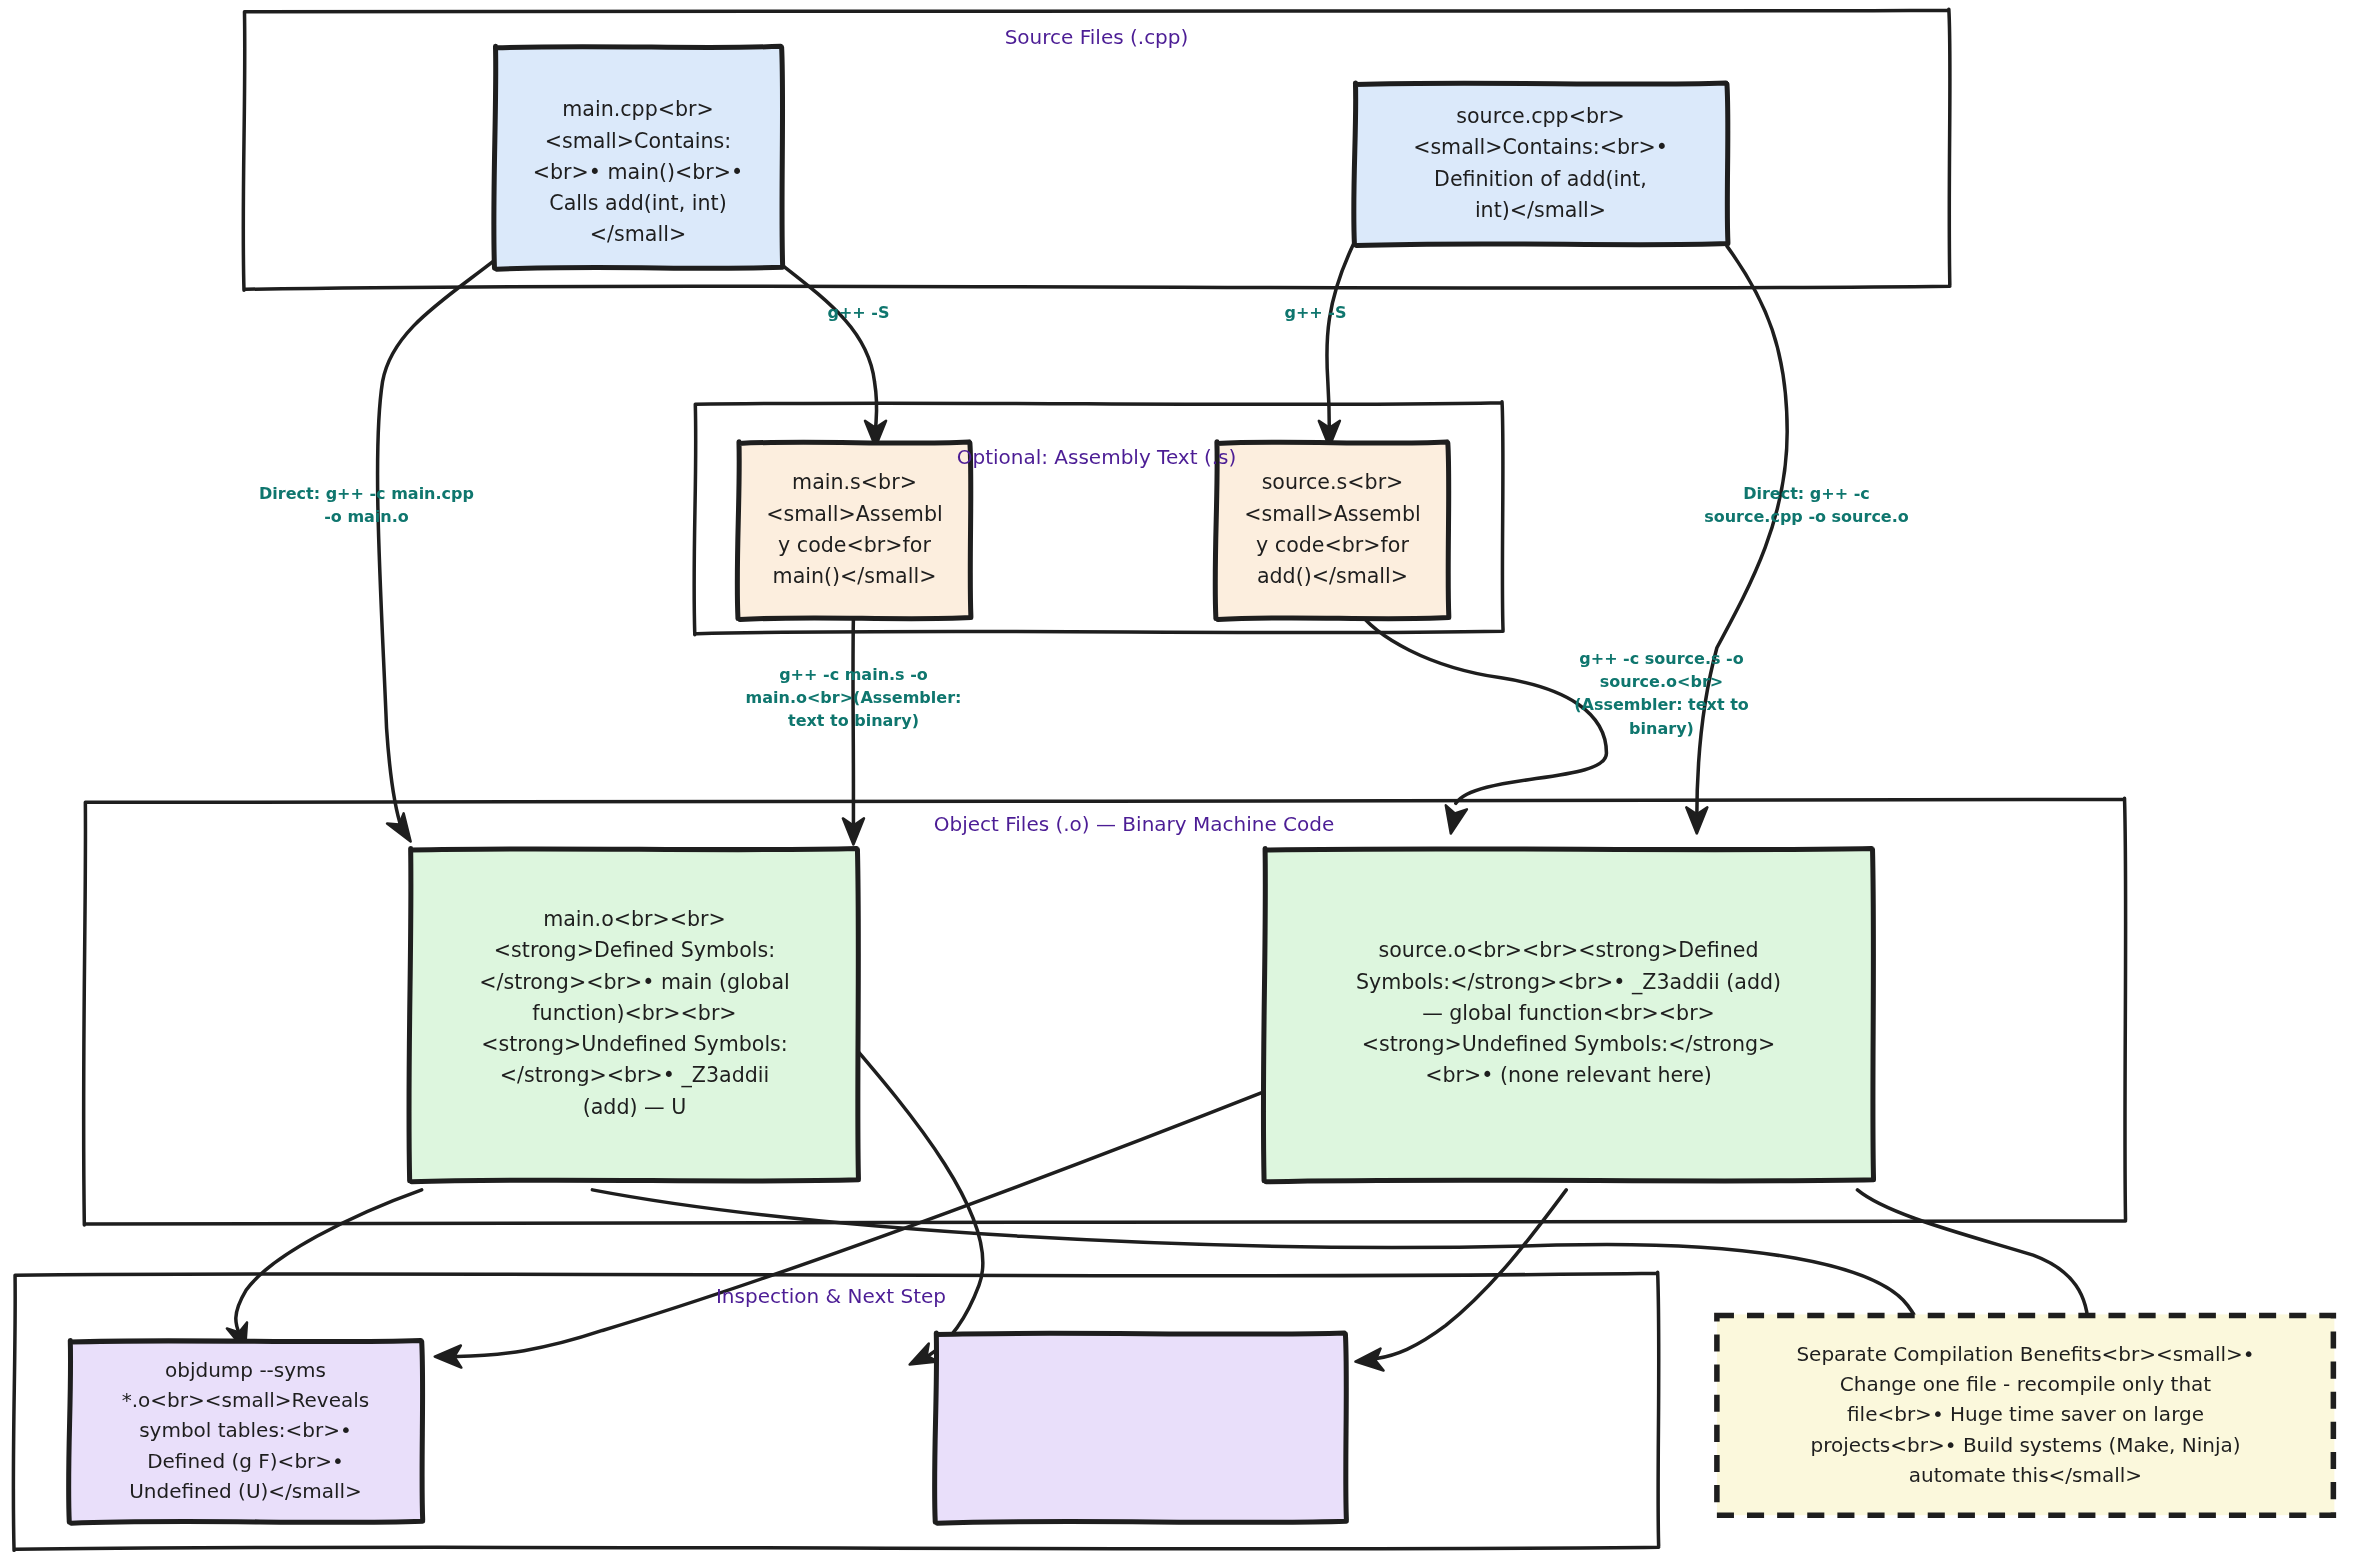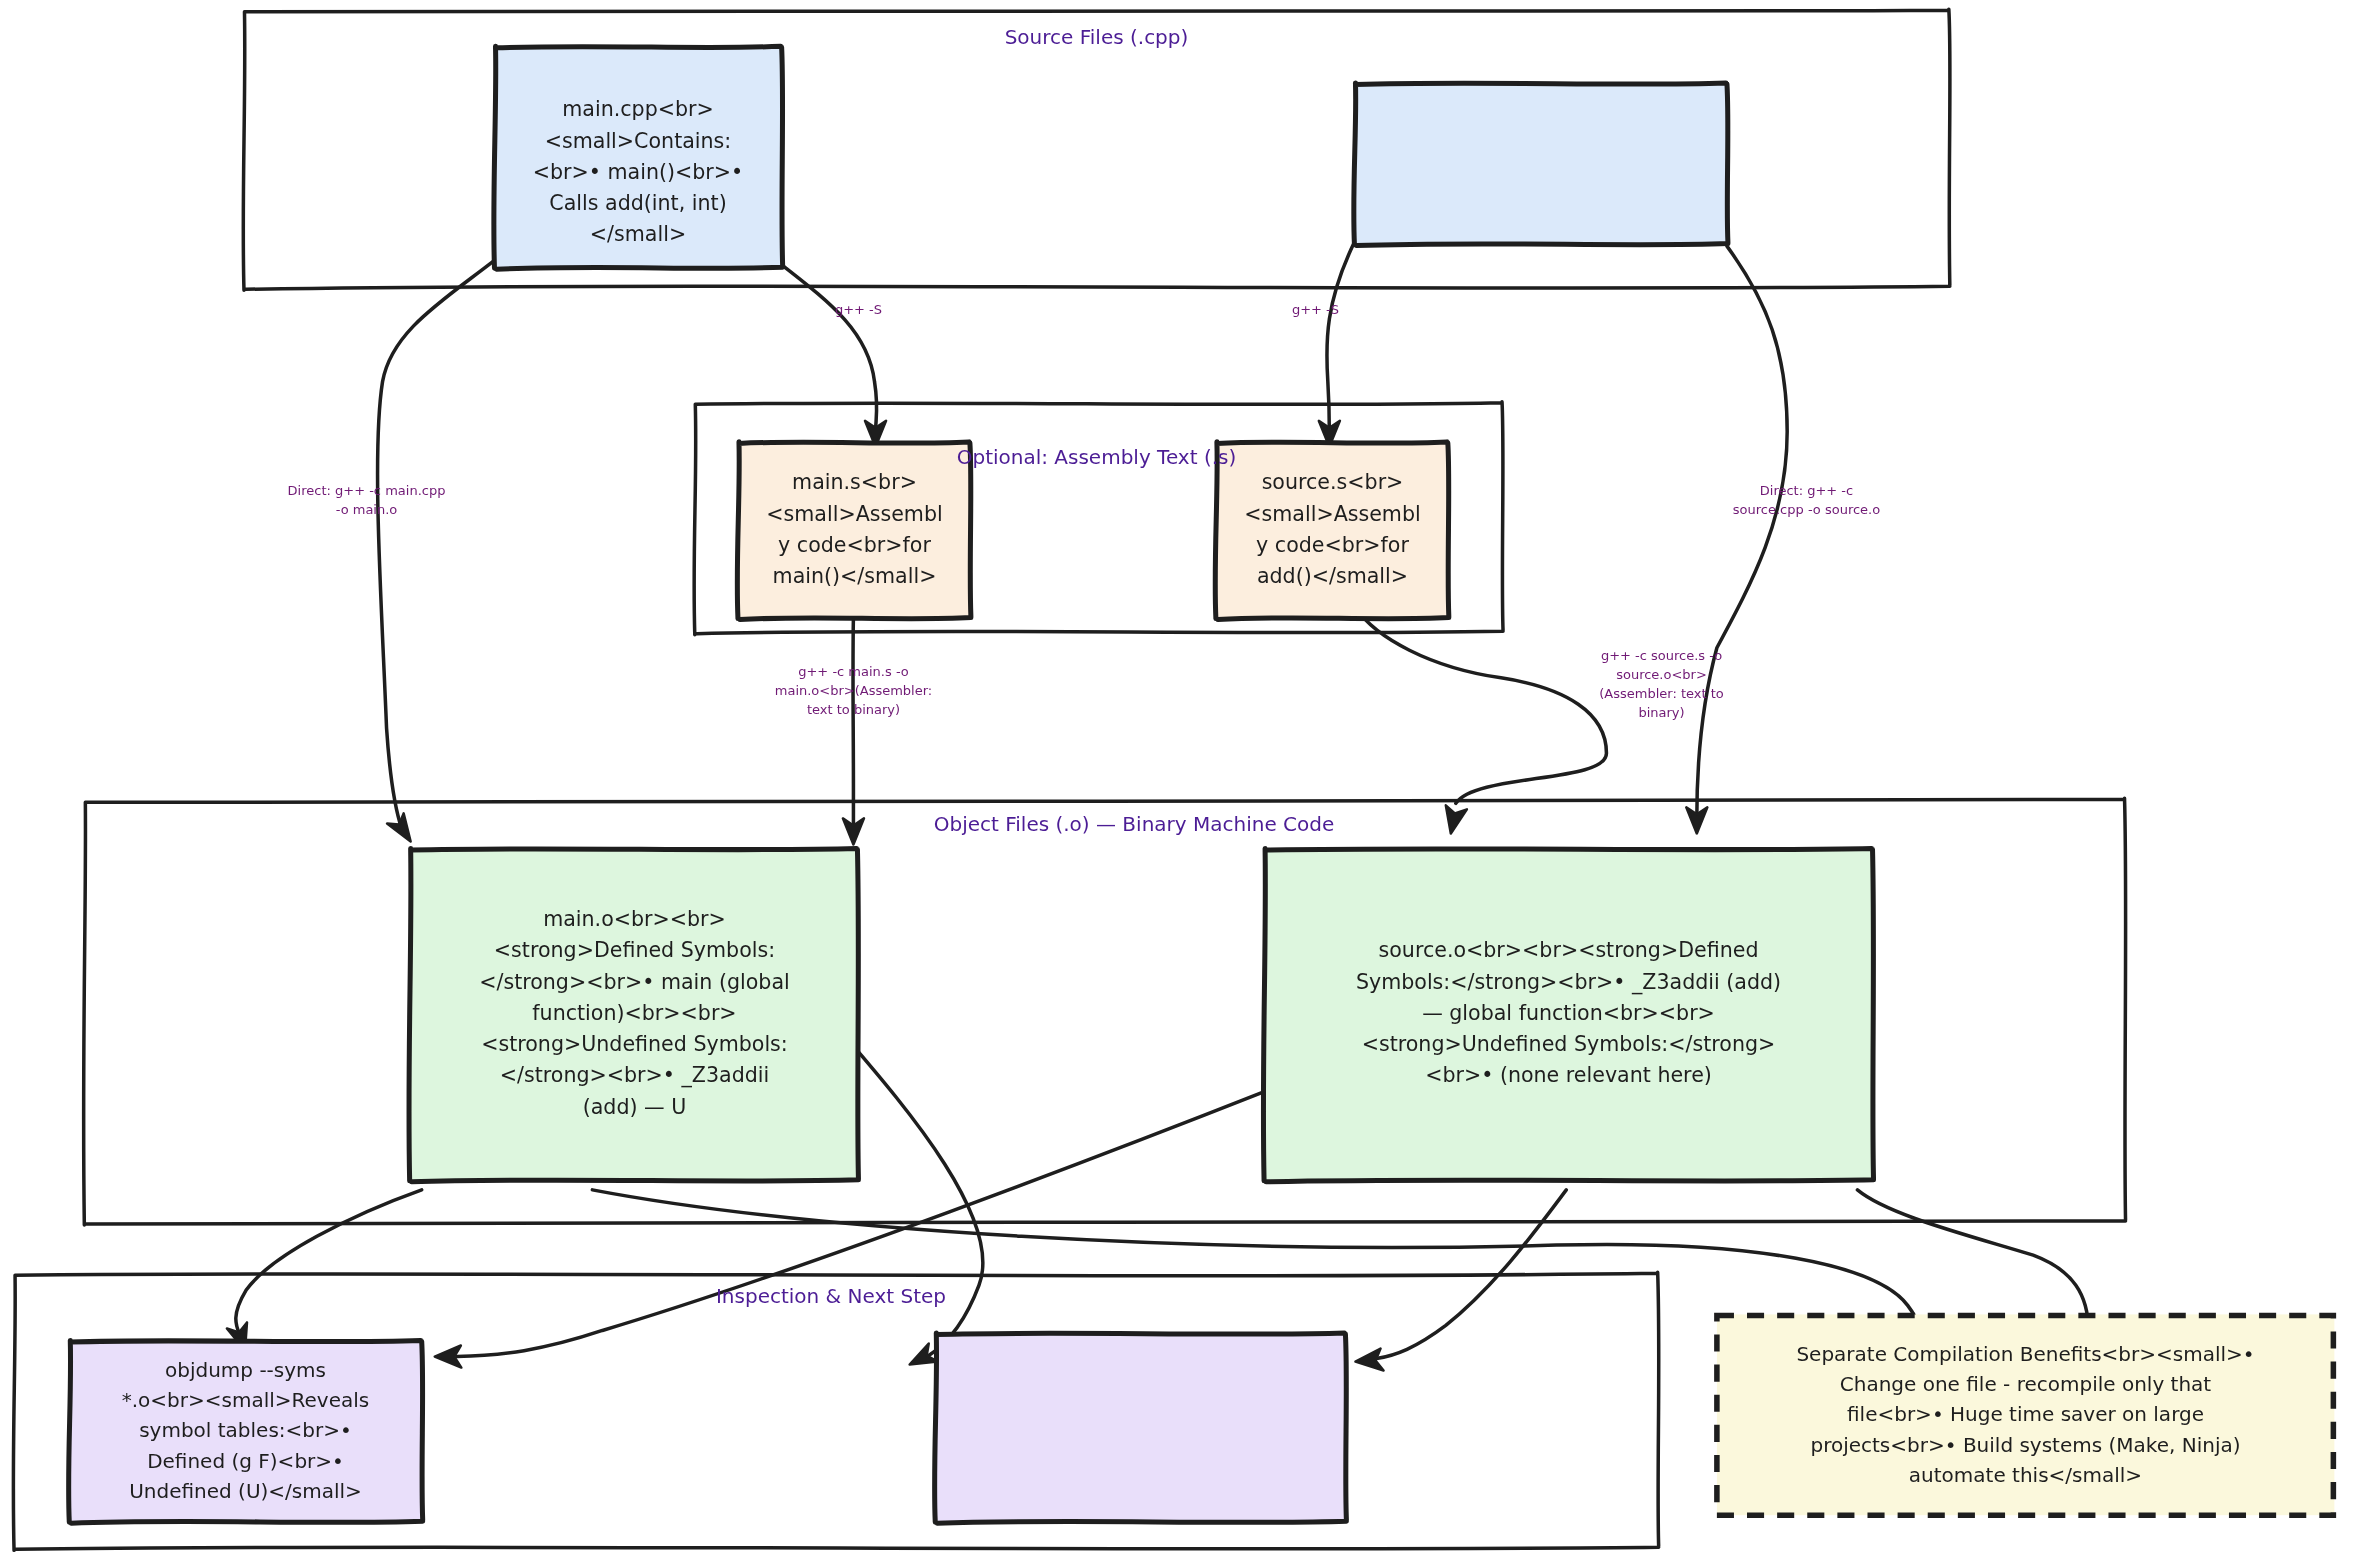--- a/index.html
+++ b/index.html
@@ -77,26 +77,27 @@
     position: absolute;
     font-family: "DejaVu Sans", sans-serif;
     color: #4c1d95;
     text-align: center;
     font-size: 20px;
     pointer-events: auto;
   }
   .edge-label {
     position: absolute;
     font-family: "DejaVu Sans", sans-serif;
-    color: #701a75;
+    color: #0f766e;
     text-align: center;
-    font-size: 13px;
+    font-size: 16px;
     line-height: 1.45;
     pointer-events: auto;
     white-space: pre-wrap;
+    font-weight: bold;
   }
   .box-fill { stroke: none; }
 </style>
 </head>
 <body>
 
 <div id="canvas">
 
   <svg class="layer" viewBox="0 0 4713 3117">
 
@@ -223,20 +224,24 @@
   <div class="container-title" style="left:775px; top:812px; width:718px;">Object Files (.o) — Binary Machine Code</div>
 
   <div class="container-title" style="left:630px; top:1284px; width:402px;">Inspection &amp; Next Step</div>
 
   <div class="node-label" style="left:495px; top:46px; width:286px; height:221px; font-size:20.6px; padding:3px 5px;margin-top:16px;">main.cpp&lt;br&gt;
 &lt;small&gt;Contains:
 &lt;br&gt;• main()&lt;br&gt;•
 Calls add(int, int)
 &lt;/small&gt;</div>
 
+  <div class="node-label" style="left:1355px; top:83px; width:371px; height:161px; font-size:20.6px; padding:3px 6px;">source.cpp&lt;br&gt;
+&lt;small&gt;Contains:&lt;br&gt;•
+Definition of add(int,
+int)&lt;/small&gt;</div>
 
   <div class="node-label" style="left:739px; top:442px; width:231px; height:176px; font-size:20.6px; padding:3px 3px;">main.s&lt;br&gt;
 &lt;small&gt;Assembl
 y code&lt;br&gt;for
 main()&lt;/small&gt;</div>
 
   <div class="node-label" style="left:1217px; top:442px; width:231px; height:176px; font-size:20.6px; padding:3px 3px;">source.s&lt;br&gt;
 &lt;small&gt;Assembl
 y code&lt;br&gt;for
 add()&lt;/small&gt;</div>

